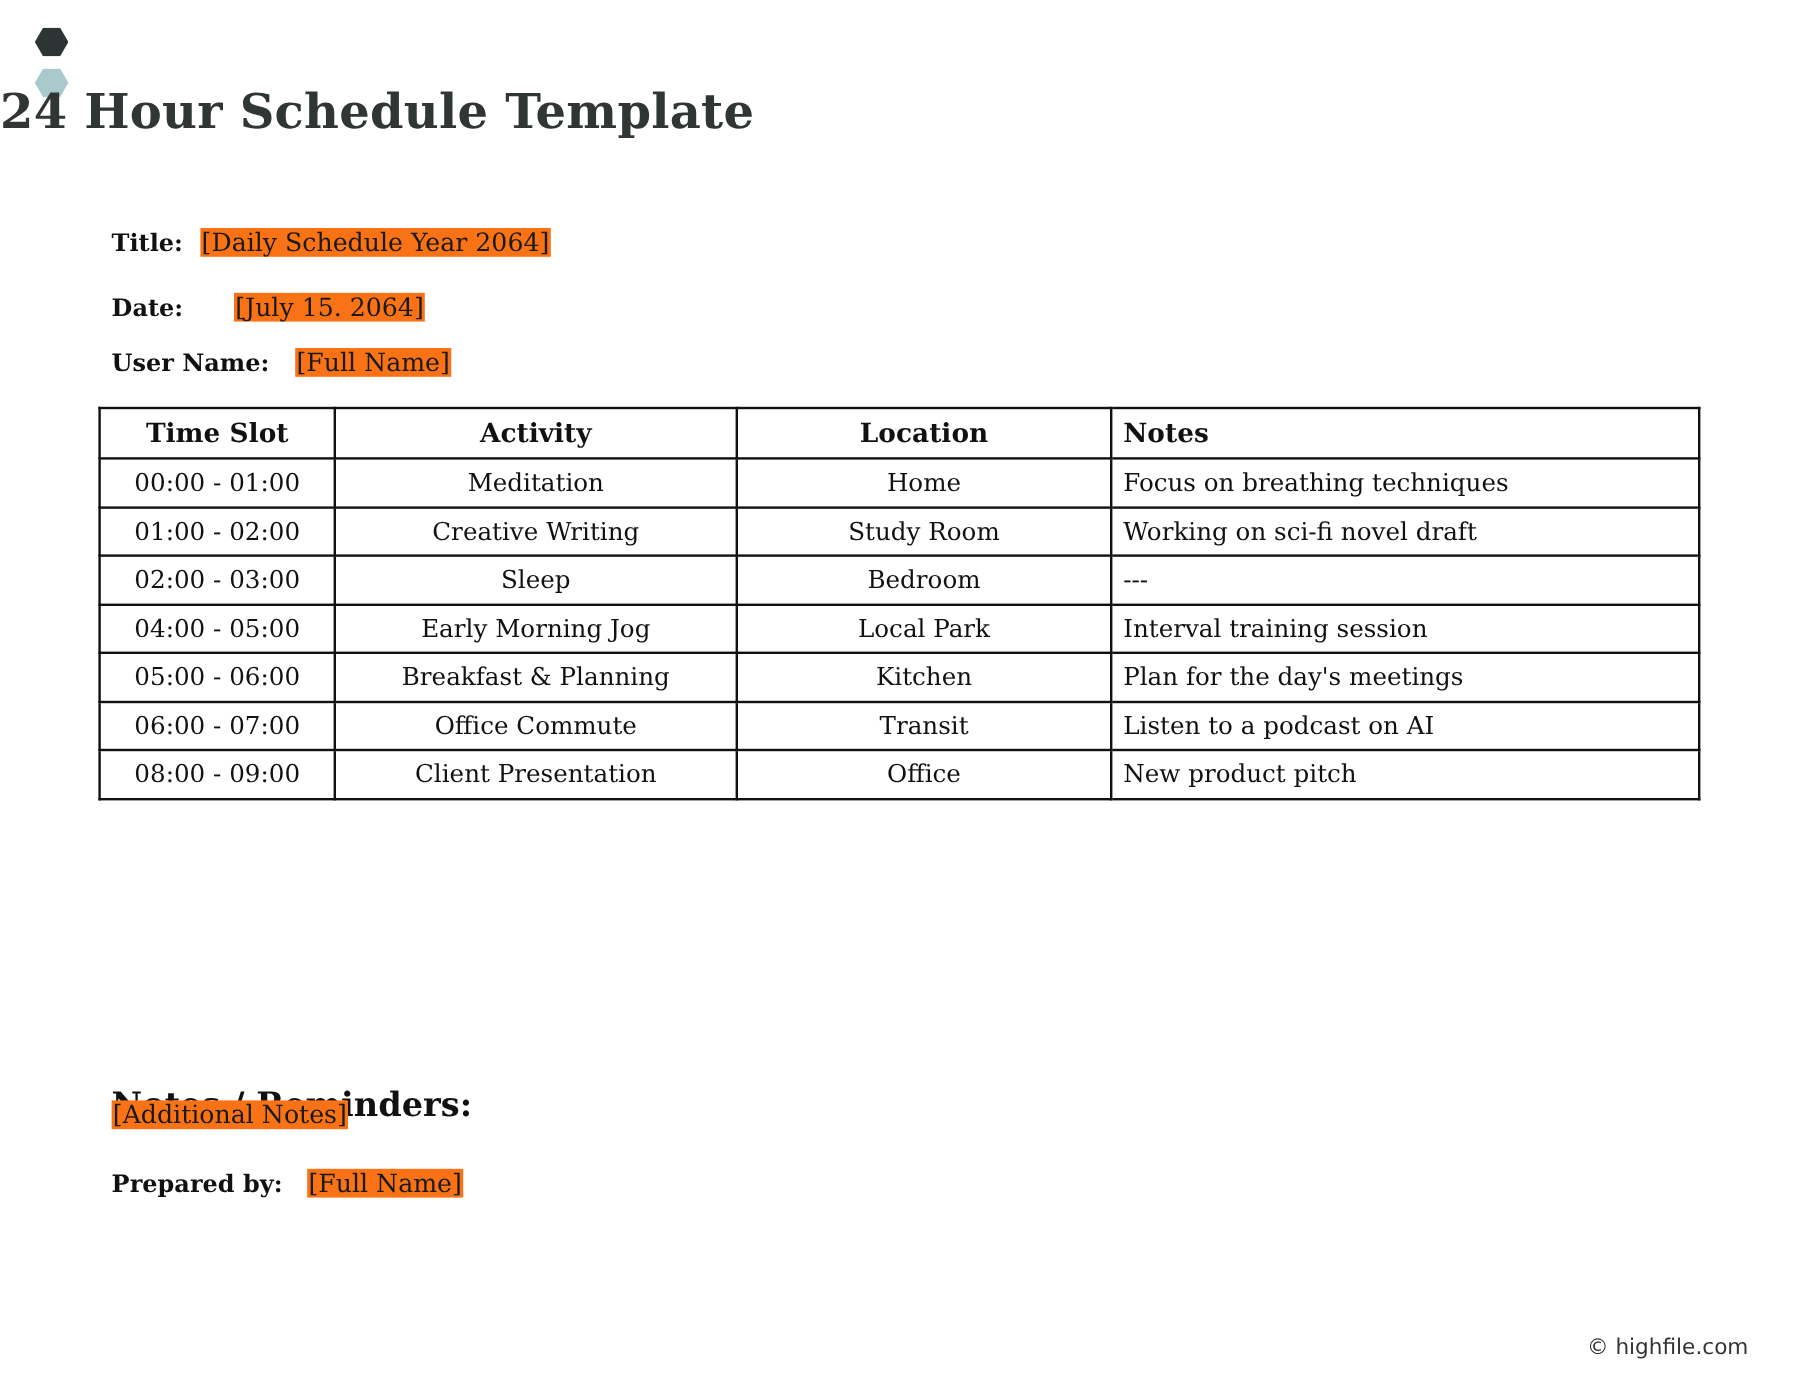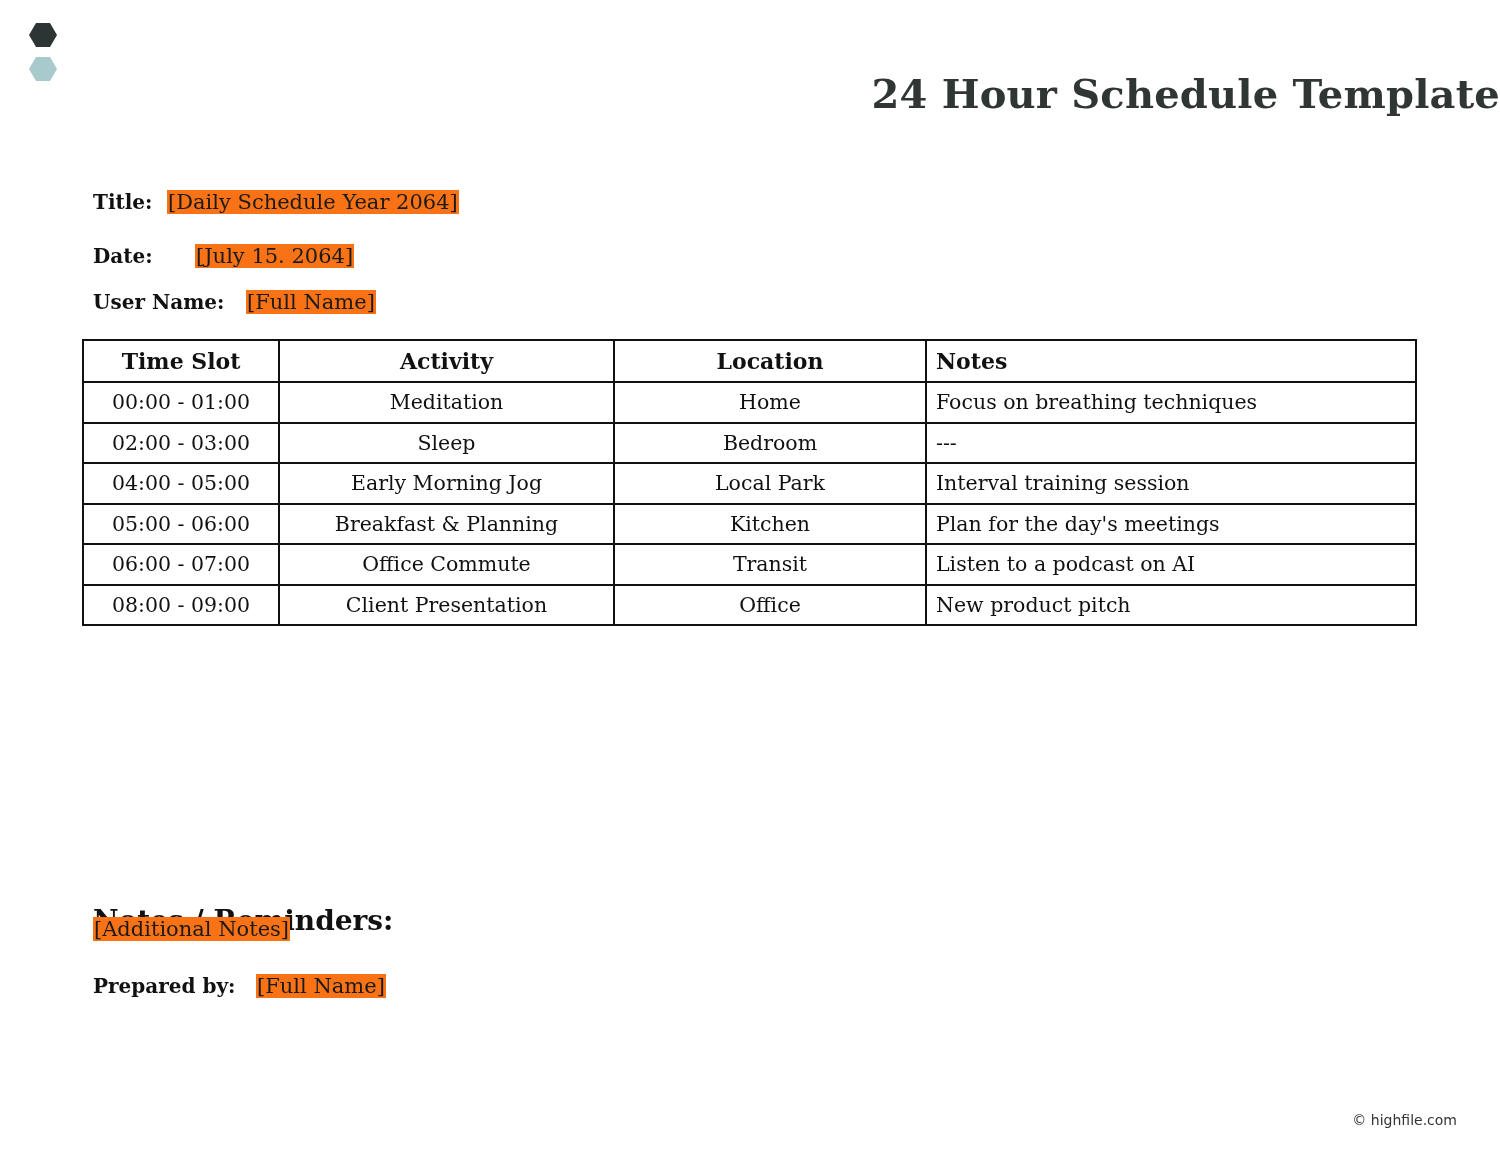--- a/index.html
+++ b/index.html
@@ -30,21 +30,21 @@
       clip-path: polygon(25% 0, 75% 0, 100% 50%, 75% 100%, 25% 100%, 0 50%);
     }
     .hex.dark { top: 0; background: #2c3533; }
     .hex.light { top: 34px; background: #a8cacc; }
 
     .doc-title {
       position: absolute;
       left: 0;
       width: 1500px;
       top: 70px;
-      text-align: right;
+      text-align: left;
       font-size: 40px;
       font-weight: bold;
       color: #2f3634;
       letter-spacing: 0.2px;
     }
 
     .meta-row {
       position: absolute;
       left: 93px;
       font-size: 21px;
@@ -109,21 +109,21 @@
       font-size: 21px;
     }
     .row-prepared { top: 974px; }
     .row-prepared .meta-label { width: 163px; }
 
     .footer-credit {
       position: absolute;
       right: 43px;
       top: 1112px;
       font-family: "DejaVu Sans", "Liberation Sans", sans-serif;
-      font-size: 14px;
+      font-size: 18px;
       color: #333;
     }
   </style>
 </head>
 <body>
 
 <div class="logo">
   <div class="hex dark"></div>
   <div class="hex light"></div>
 </div>
@@ -155,20 +155,26 @@
     </tr>
   </thead>
   <tbody>
     <tr>
       <td class="c-time">00:00 - 01:00</td>
       <td class="c-activity">Meditation</td>
       <td class="c-location">Home</td>
       <td class="c-notes">Focus on breathing techniques</td>
     </tr>
     <tr>
+      <td class="c-time">01:00 - 02:00</td>
+      <td class="c-activity">Creative Writing</td>
+      <td class="c-location">Study Room</td>
+      <td class="c-notes">Working on sci-fi novel draft</td>
+    </tr>
+    <tr>
       <td class="c-time">02:00 - 03:00</td>
       <td class="c-activity">Sleep</td>
       <td class="c-location">Bedroom</td>
       <td class="c-notes">---</td>
     </tr>
     <tr>
       <td class="c-time">04:00 - 05:00</td>
       <td class="c-activity">Early Morning Jog</td>
       <td class="c-location">Local Park</td>
       <td class="c-notes">Interval training session</td>

